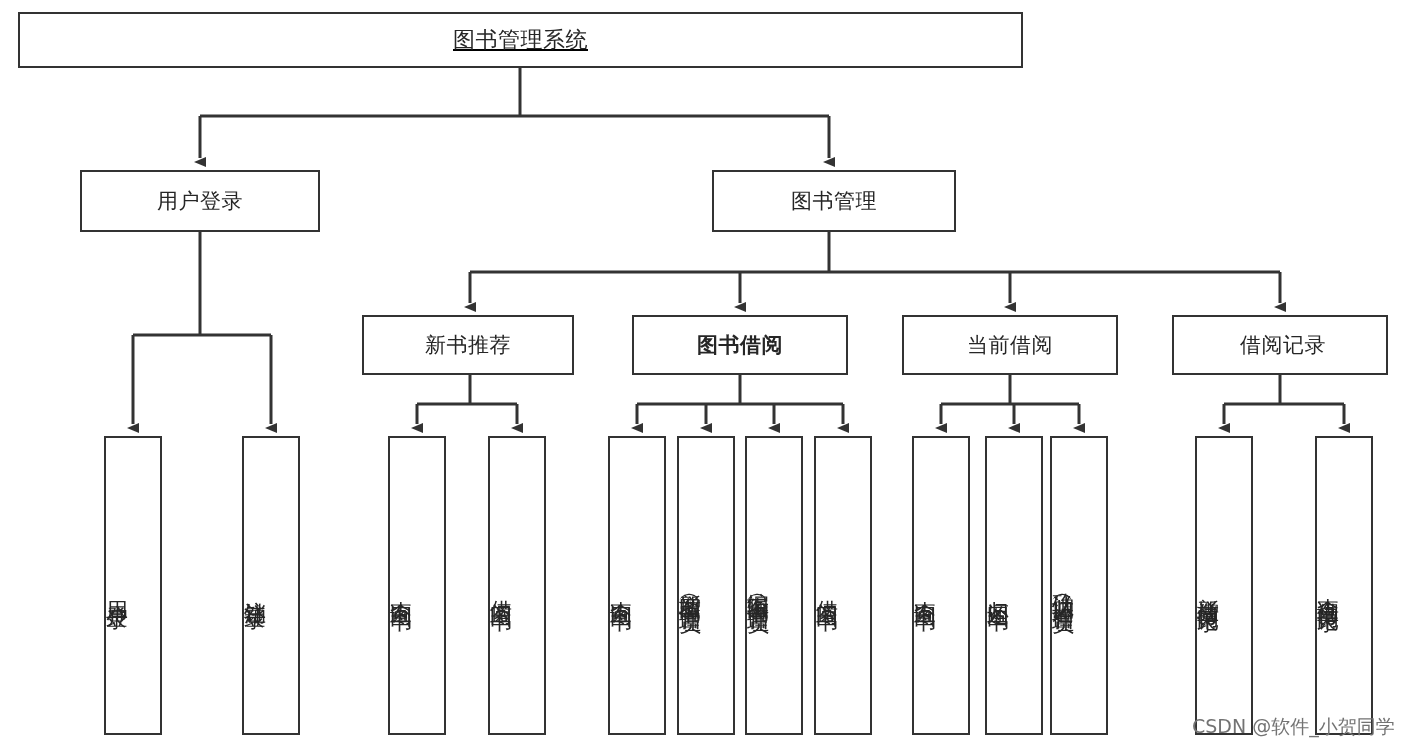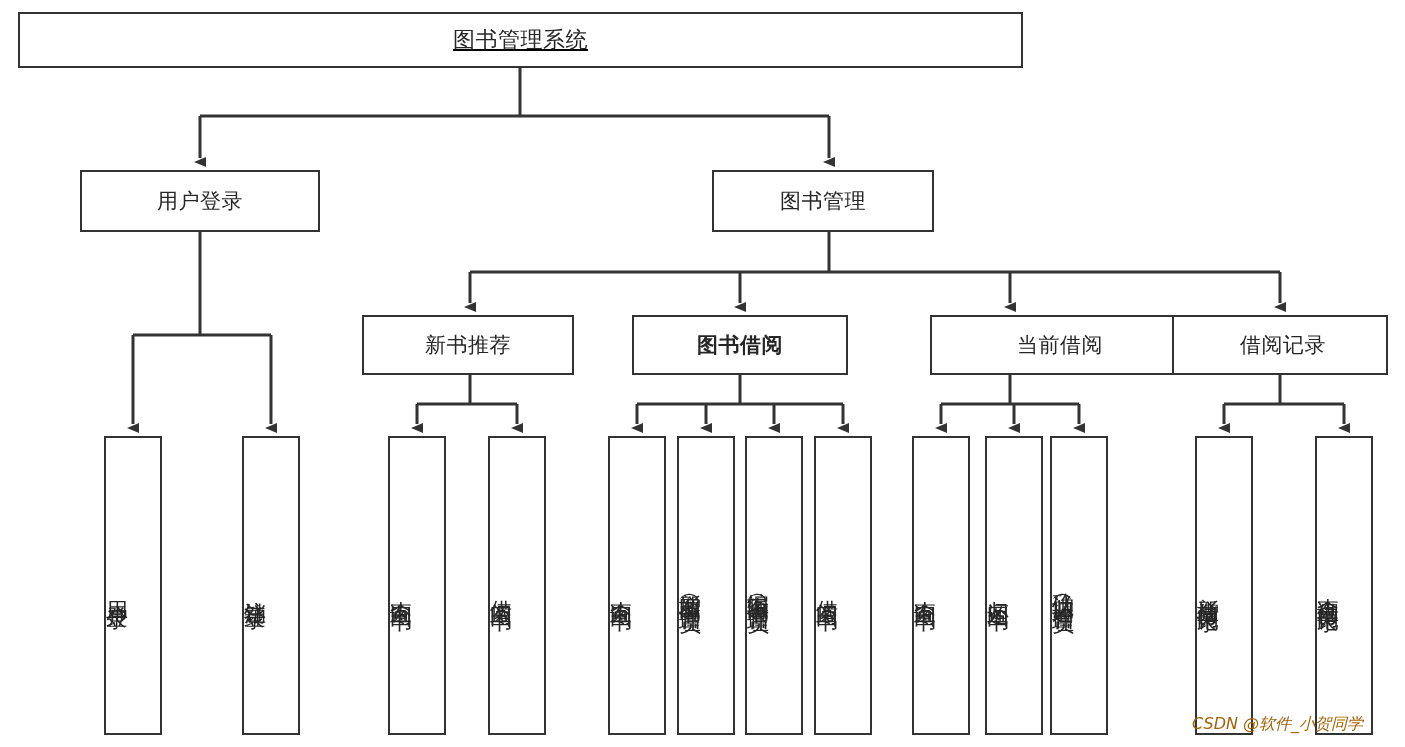--- a/index.html
+++ b/index.html
@@ -57,26 +57,25 @@
   .node.vert .node-label {
     writing-mode: vertical-rl;
     text-orientation: upright;
     font-size: 22px;
     line-height: 1.0;
     letter-spacing: 3px;
     white-space: nowrap;
   }
   .watermark {
     position: absolute;
-    color: #a16207;
-    font-size: 16px;
+    color: #737373;
+    font-size: 19px;
     white-space: nowrap;
     z-index: 3;
     font-family: "DejaVu Sans", "Liberation Sans", sans-serif;
-    font-style: italic;
   }
 </style>
 </head>
 <body>
 
 <div id="canvas">
 
   <svg id="edges" viewBox="0 0 1405 747" xmlns="http://www.w3.org/2000/svg">
     <defs>
       <marker id="arrow" markerWidth="10" markerHeight="12" refX="1" refY="6" orient="auto" markerUnits="userSpaceOnUse">
@@ -121,30 +120,30 @@
   </svg>
 
   <div class="node root horiz" id="node-root" style="left: 18px; top: 12px; width: 1005px; height: 56px; text-decoration: underline;">
     <span class="node-label">图书管理系统</span>
   </div>
 
   <div id="node-layer">
       <div class="node level2 horiz" style="left: 80px; top: 170px; width: 240px; height: 62px;">
         <span class="node-label">用户登录</span>
       </div>
-      <div class="node level2 horiz" style="left: 712px; top: 170px; width: 222px; height: 62px;">
+      <div class="node level2 horiz" style="left: 712px; top: 170px; width: 244px; height: 62px;">
         <span class="node-label">图书管理</span>
       </div>
       <div class="node level3 horiz" style="left: 362px; top: 315px; width: 212px; height: 60px;">
         <span class="node-label">新书推荐</span>
       </div>
       <div class="node level3 horiz" style="left: 632px; top: 315px; width: 216px; height: 60px; font-weight: bold;">
         <span class="node-label">图书借阅</span>
       </div>
-      <div class="node level3 horiz" style="left: 930px; top: 315px; width: 260px; height: 60px;">
+      <div class="node level3 horiz" style="left: 902px; top: 315px; width: 216px; height: 60px;">
         <span class="node-label">当前借阅</span>
       </div>
       <div class="node level3 horiz" style="left: 1172px; top: 315px; width: 216px; height: 60px; padding-left: 6px;">
         <span class="node-label">借阅记录</span>
       </div>
       <div class="node leaf vert" style="left: 104px; top: 436px; width: 58px; height: 299px;">
         <span class="node-label">用户登录</span>
       </div>
       <div class="node leaf vert" style="left: 242px; top: 436px; width: 58px; height: 299px;">
         <span class="node-label">注销登录</span>

